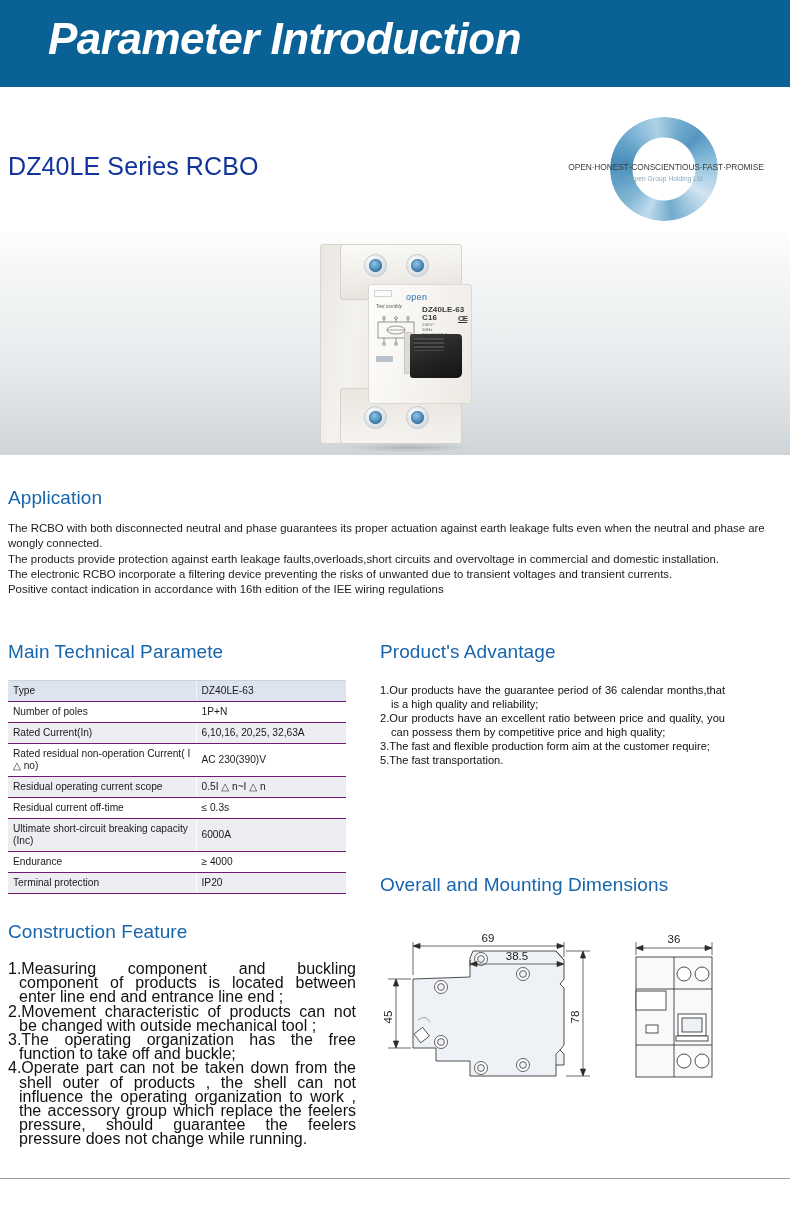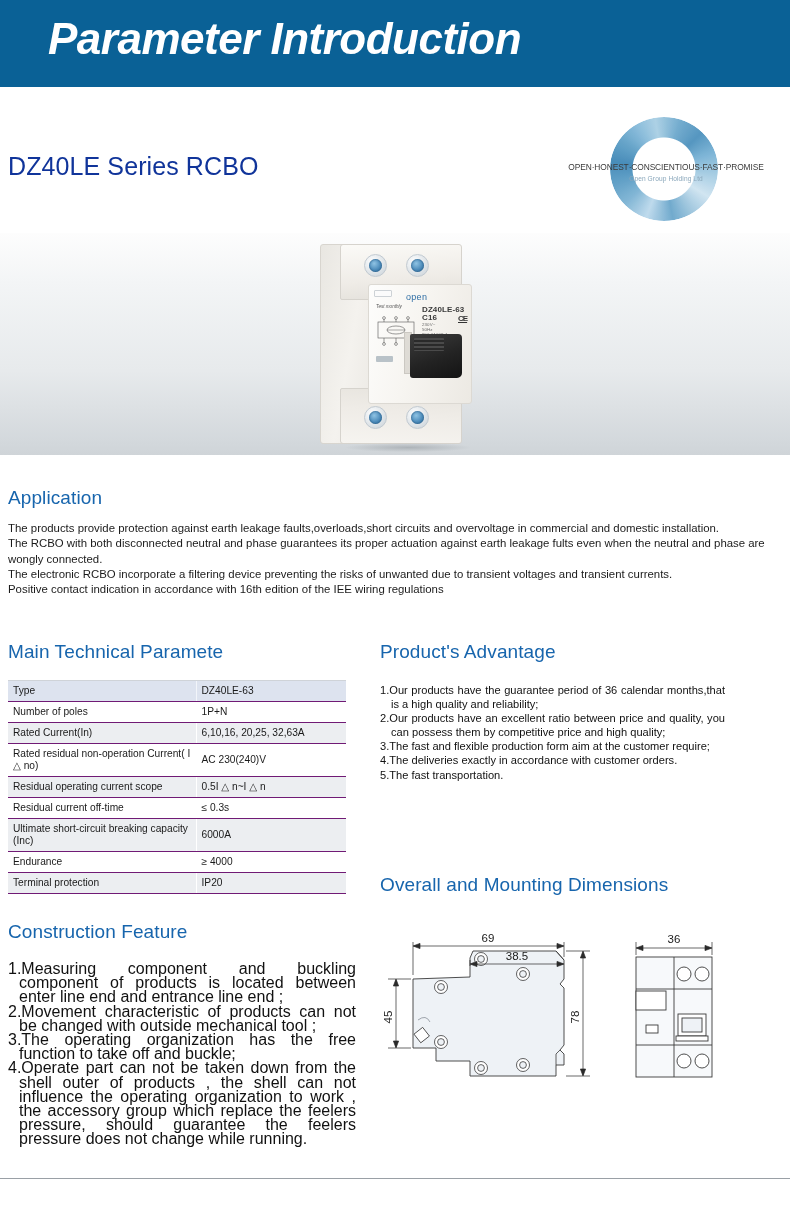--- a/index.html
+++ b/index.html
@@ -257,22 +257,22 @@
       <line x1="13" y1="18" x2="31" y2="18" stroke="#555" stroke-width="0.5"></line>
     </svg>
     <div class="bk-testbtn"></div>
     <div class="bk-toggle-n"></div>
     <div class="bk-toggle"></div>
     <div class="bk-shadow"></div>
   </div>
 
   <div class="sec-h app-head">Application</div>
   <div class="app-body">
+    <div>The RCBO with both disconnected neutral and phase guarantees its proper actuation against earth leakage fults even when the neutral and phase are wongly connected.</div>
     <div>The products provide protection against earth leakage faults,overloads,short circuits and overvoltage in commercial and domestic installation.</div>
-    <div>The RCBO with both disconnected neutral and phase guarantees its proper actuation against earth leakage fults even when the neutral and phase are wongly connected.</div>
     <div>The electronic RCBO incorporate a filtering device preventing the risks of unwanted due to transient voltages and transient currents.</div>
     <div>Positive contact indication in accordance with 16th edition of the IEE wiring regulations</div>
   </div>
 
   <div class="sec-h mtp-head">Main Technical Paramete</div>
   <table class="tbl">
     <tbody>
       <tr>
         <td>Type</td>
         <td>DZ40LE-63</td>
@@ -280,21 +280,21 @@
       <tr>
         <td>Number of poles</td>
         <td>1P+N</td>
       </tr>
       <tr>
         <td>Rated Current(In)</td>
         <td>6,10,16, 20,25, 32,63A</td>
       </tr>
       <tr>
         <td>Rated residual non-operation Current( I △ no)</td>
-        <td>AC 230(240)V</td>
+        <td>AC 230(390)V</td>
       </tr>
       <tr>
         <td>Residual operating current scope</td>
         <td>0.5I △ n~I △ n</td>
       </tr>
       <tr>
         <td>Residual current off-time</td>
         <td>≤ 0.3s</td>
       </tr>
       <tr>
@@ -310,21 +310,20 @@
         <td>IP20</td>
       </tr>
     </tbody>
   </table>
 
   <div class="sec-h adv-head">Product's Advantage</div>
   <ul class="adv-body">
     <li><span>1.</span><span>Our products have the guarantee period of 36 calendar months,that is a high quality and reliability;</span></li>
     <li><span>2.</span><span>Our products have an excellent ratio between price and quality, you can possess them by competitive price and high quality;</span></li>
     <li><span>3.</span><span>The fast and flexible production form aim at the customer require;</span></li>
-    <li><span>4.</span><span>The deliveries exactly in accordance with customer orders.</span></li>
     <li><span>5.</span><span>The fast transportation.</span></li>
   </ul>
 
   <div class="sec-h cf-head">Construction Feature</div>
   <ul class="cf-body">
     <li><span>1.</span><span>Measuring component and buckling component of products is located between enter line end and entrance line end ;</span></li>
     <li><span>2.</span><span>Movement characteristic of products can not be changed with outside mechanical tool ;</span></li>
     <li><span>3.</span><span>The operating organization has the free function to take off and buckle;</span></li>
     <li><span>4.</span><span>Operate part can not be taken down from the shell outer of products , the shell can not influence the operating organization to work , the accessory group which replace the feelers pressure, should guarantee the feelers pressure does not change while running.</span></li>
   </ul>

